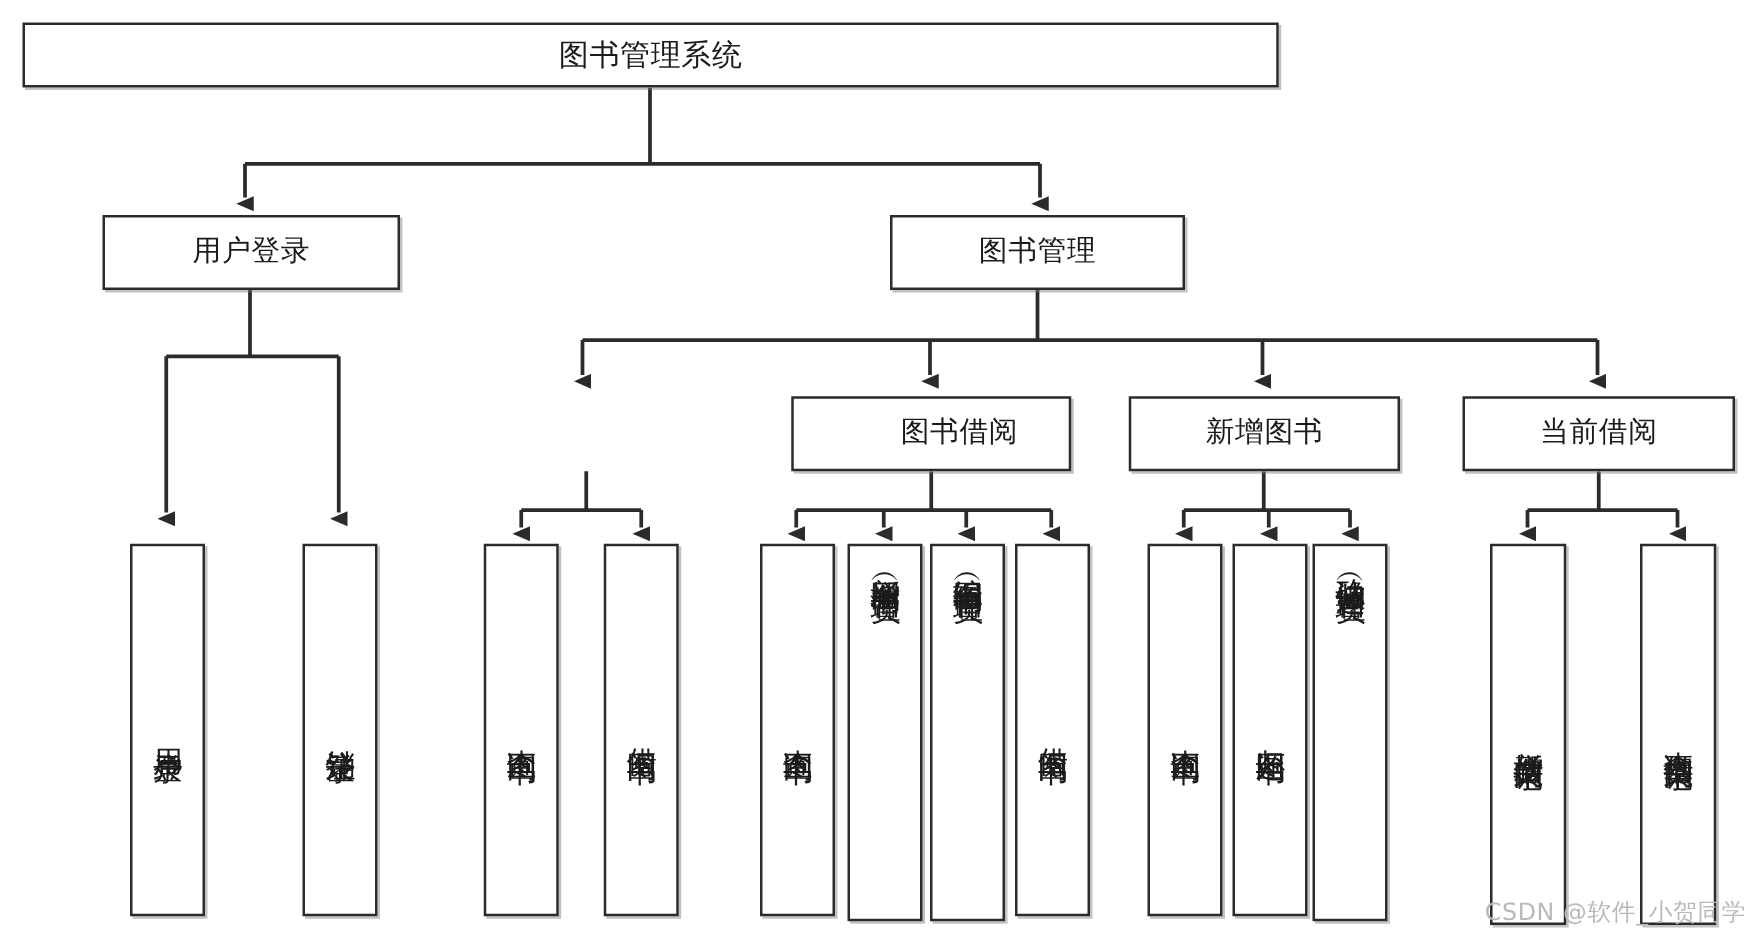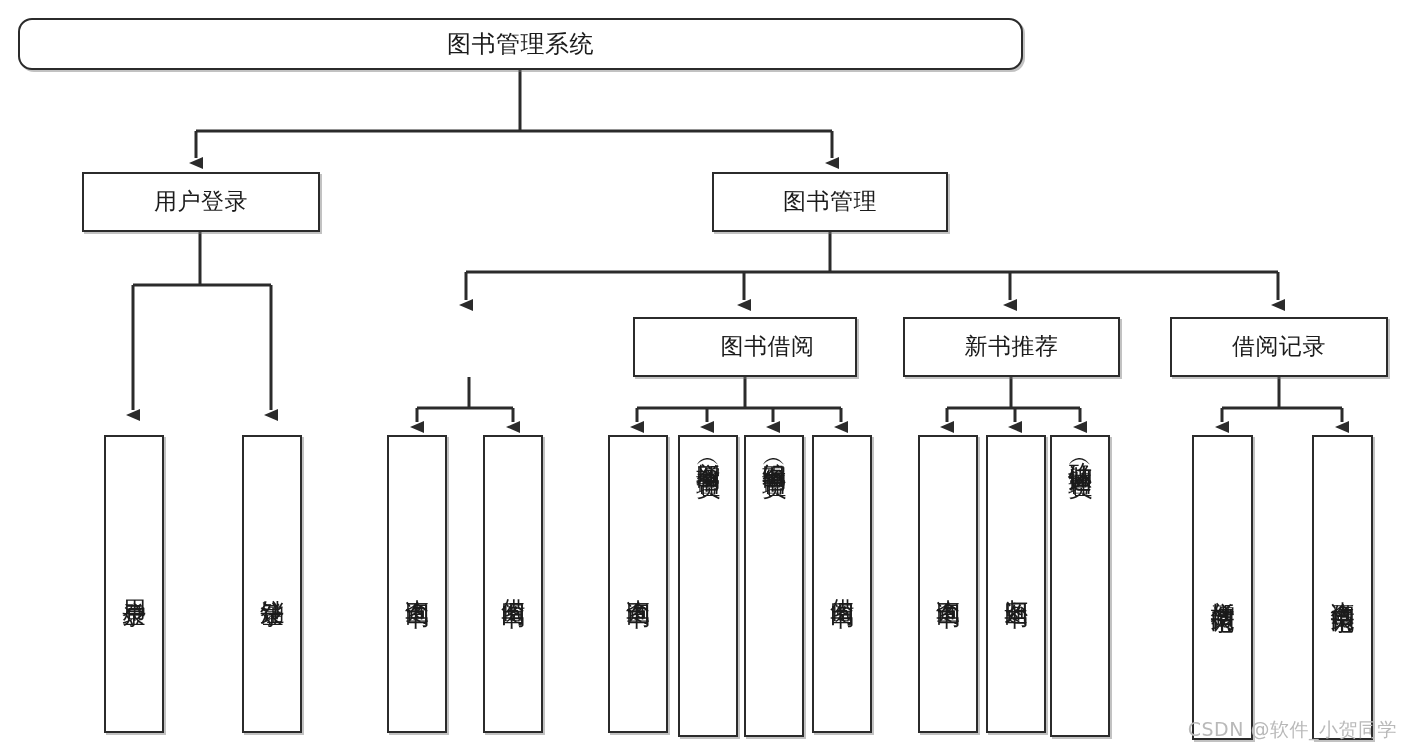--- a/index.html
+++ b/index.html
@@ -128,39 +128,39 @@
       <path d="M1015,408 L1015,422" marker-end="url(#arrow)"></path>
       <path d="M1080,408 L1080,422" marker-end="url(#arrow)"></path>
 
       <path d="M1279,377 L1279,408"></path>
       <path d="M1222,408 L1342,408"></path>
       <path d="M1222,408 L1222,422" marker-end="url(#arrow)"></path>
       <path d="M1342,408 L1342,422" marker-end="url(#arrow)"></path>
     </g>
   </svg>
 
-  <div class="node root horizontal" style="left:18px; top:18px; width:1005px; height:52px;border-radius:14px;">
+  <div class="node root horizontal" style="left:18px; top:18px; width:1005px; height:52px;">
     <span class="label">图书管理系统</span>
   </div>
 
   <div class="node horizontal" style="left:82px; top:172px; width:238px; height:60px;">
     <span class="label">用户登录</span>
   </div>
   <div class="node horizontal" style="left:712px; top:172px; width:236px; height:60px;">
     <span class="label">图书管理</span>
   </div>
 
   <div class="node horizontal" style="left:633px; top:317px; width:224px; height:60px;padding-left:45px;">
     <span class="label">图书借阅</span>
   </div>
   <div class="node horizontal" style="left:903px; top:317px; width:217px; height:60px;">
-    <span class="label">新书推荐</span>
+    <span class="label">新增图书</span>
   </div>
   <div class="node horizontal" style="left:1170px; top:317px; width:218px; height:60px;">
-    <span class="label">借阅记录</span>
+    <span class="label">当前借阅</span>
   </div>
 
   <div class="node vertical" style="left:104px; top:435px; width:60px; height:298px;">
     <span class="label">用户登录</span>
   </div>
   <div class="node vertical" style="left:242px; top:435px; width:60px; height:298px;">
     <span class="label">注销登录</span>
   </div>
 
   <div class="node vertical" style="left:387px; top:435px; width:60px; height:298px;">

